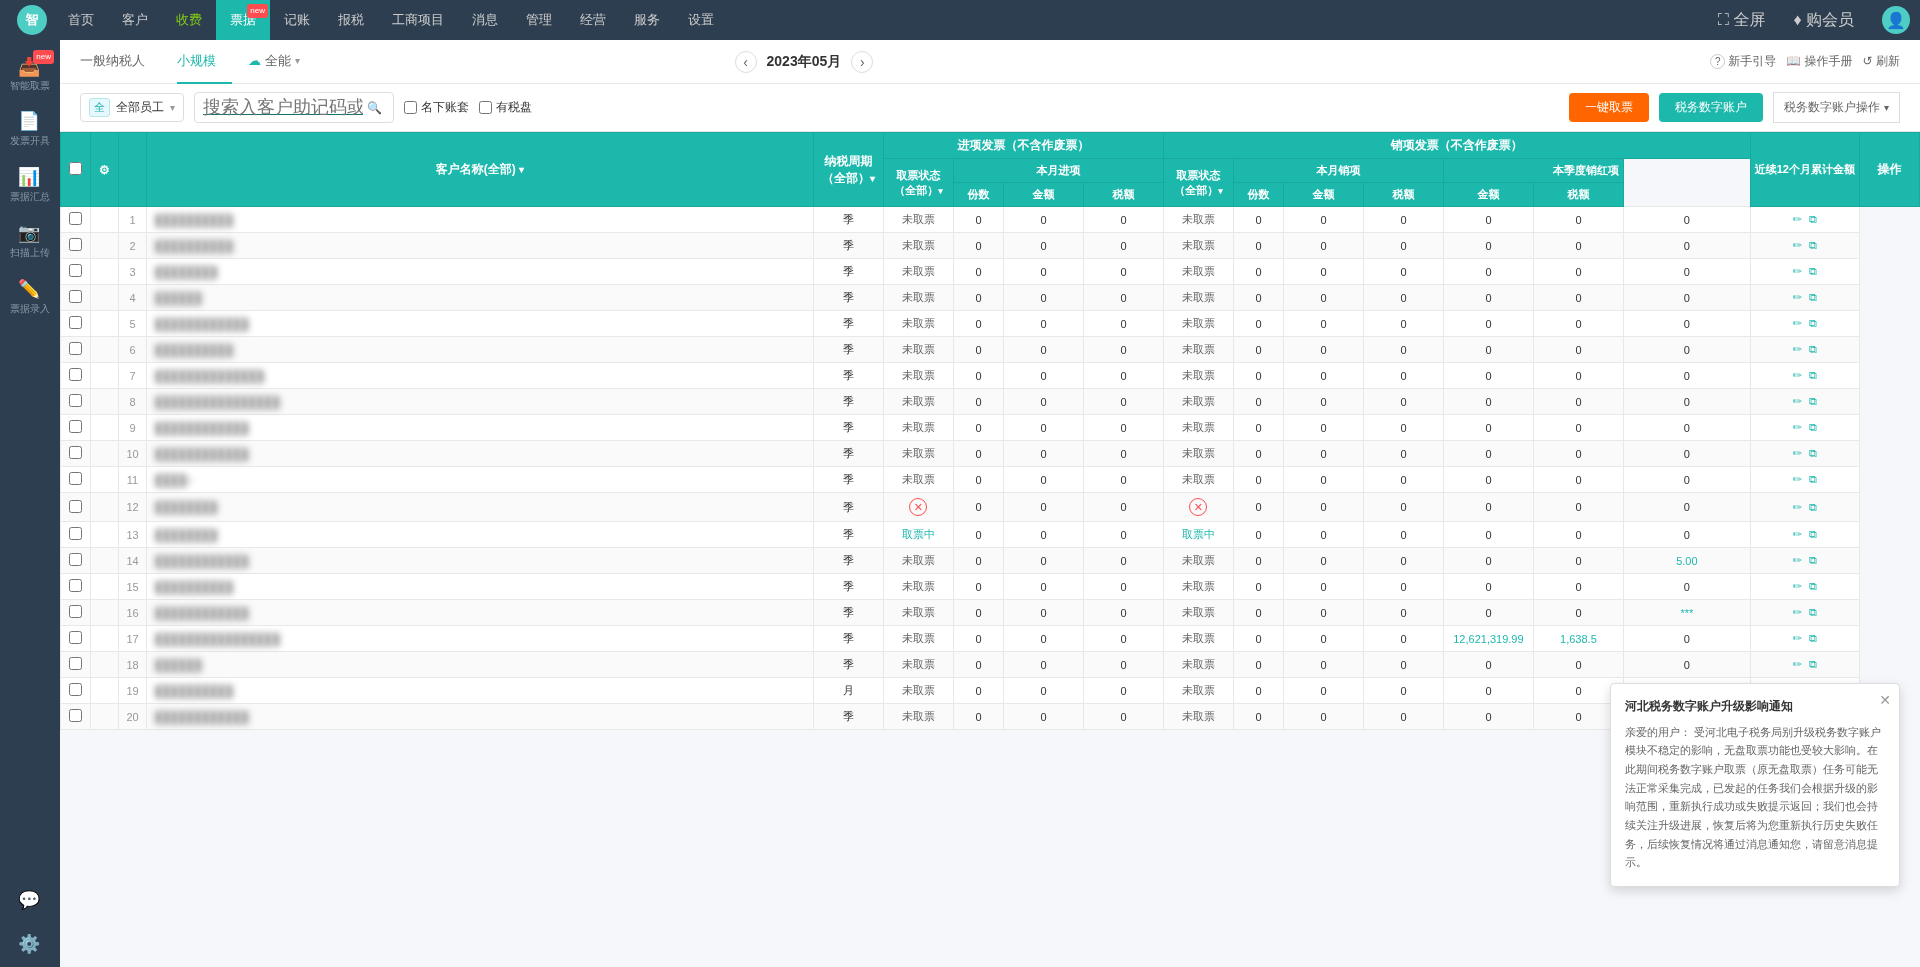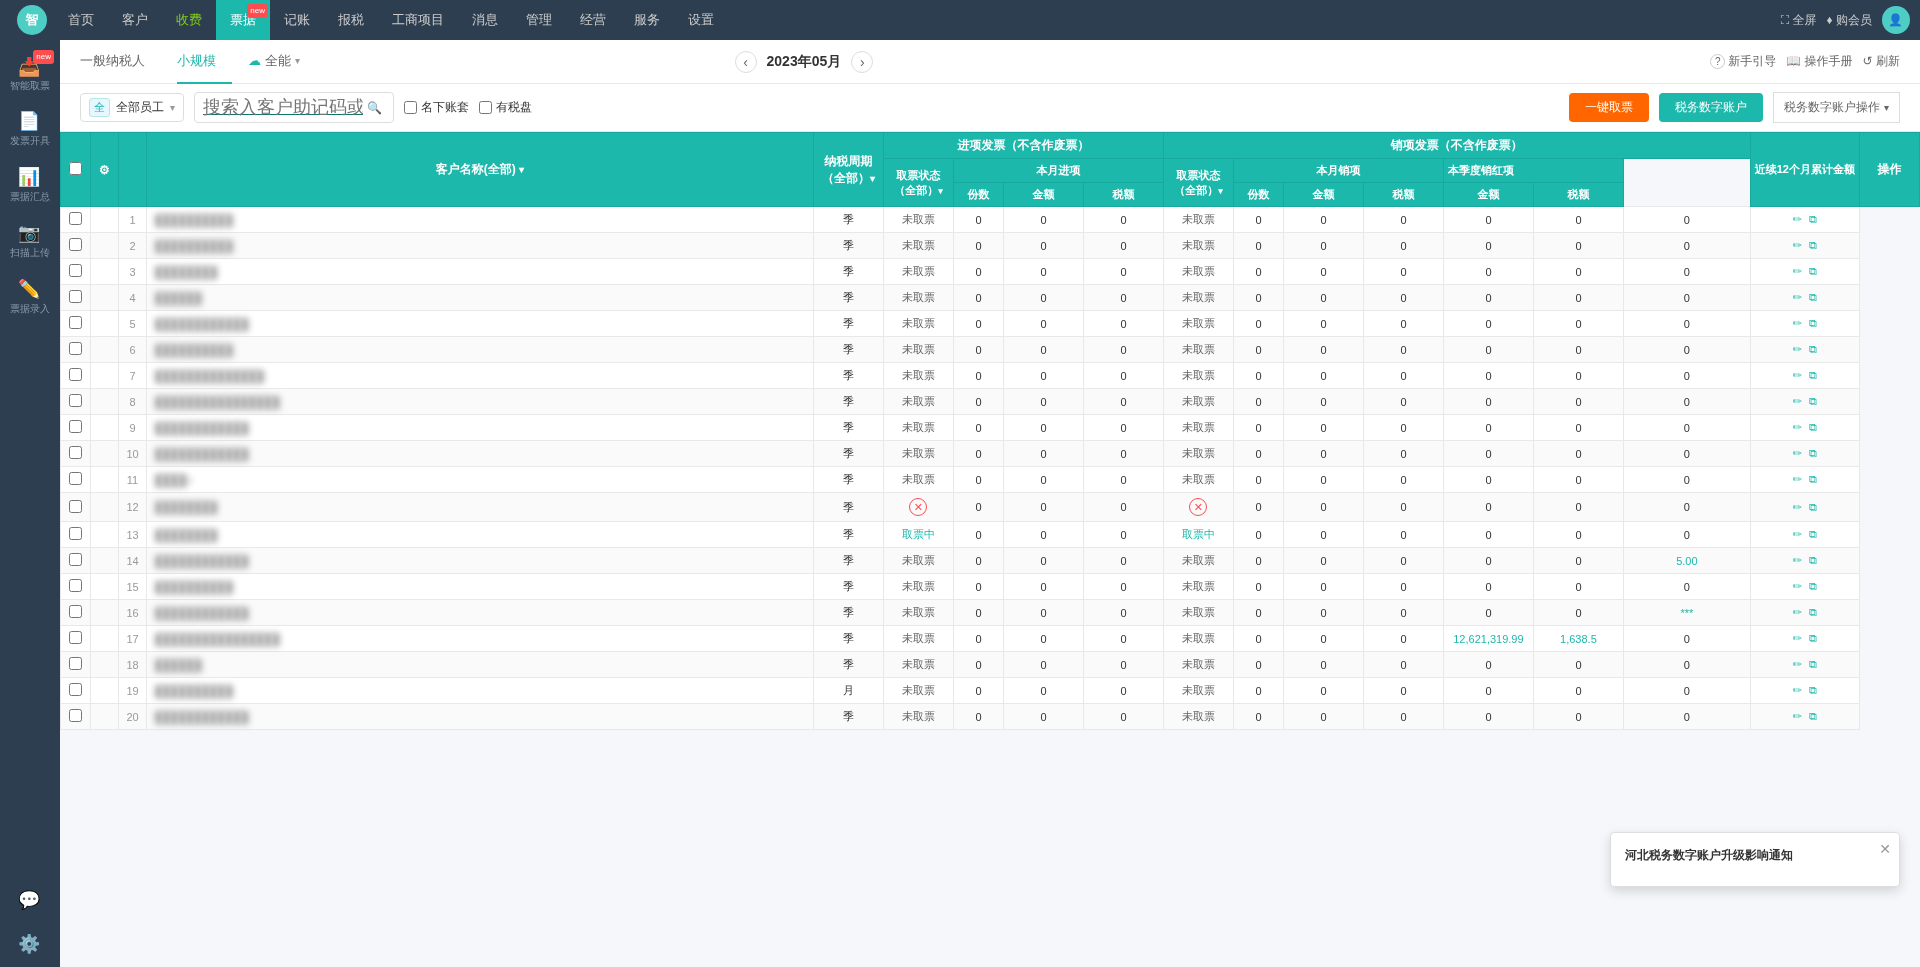--- a/index.html
+++ b/index.html
@@ -22,21 +22,21 @@
     </div>
     <div style="color:#ccc; padding:0 14px; height:40px; display:flex; align-items:center; cursor:pointer; font-size:13px;">记账</div>
     <div style="color:#ccc; padding:0 14px; height:40px; display:flex; align-items:center; cursor:pointer; font-size:13px;">报税</div>
     <div style="color:#ccc; padding:0 14px; height:40px; display:flex; align-items:center; cursor:pointer; font-size:13px;">工商项目</div>
     <div style="color:#ccc; padding:0 14px; height:40px; display:flex; align-items:center; cursor:pointer; font-size:13px;">消息</div>
     <div style="color:#ccc; padding:0 14px; height:40px; display:flex; align-items:center; cursor:pointer; font-size:13px;">管理</div>
     <div style="color:#ccc; padding:0 14px; height:40px; display:flex; align-items:center; cursor:pointer; font-size:13px;">经营</div>
     <div style="color:#ccc; padding:0 14px; height:40px; display:flex; align-items:center; cursor:pointer; font-size:13px;">服务</div>
     <div style="color:#ccc; padding:0 14px; height:40px; display:flex; align-items:center; cursor:pointer; font-size:13px;">设置</div>
   </div>
-  <div style="display:flex; align-items:center; gap:10px; color:#ccc; font-size:12px;justify-content:space-between;">
+  <div style="display:flex; align-items:center; gap:28px; color:#ccc; font-size:16px;justify-content:space-between;">
     <span style="cursor:pointer; display:flex; align-items:center; gap:3px;">⛶ 全屏</span>
     <span style="cursor:pointer; display:flex; align-items:center; gap:3px;">♦ 购会员</span>
     <div style="width:28px; height:28px; background:#4ecdc4; border-radius:50%; display:flex; align-items:center; justify-content:center; color:white; cursor:pointer;">👤</div>
   </div>
 </div>
 
 <div style="display:flex; height:927px;">
 
   <div style="width:60px; background:#2d3e50; display:flex; flex-direction:column; align-items:center; padding-top:8px; gap:2px; flex-shrink:0;">
     <div style="width:56px; display:flex; flex-direction:column; align-items:center; padding:8px 2px; color:#8899aa; cursor:pointer; border-radius:4px; font-size:10px; gap:2px; position:relative;">
@@ -130,21 +130,21 @@
             <th colspan="7" style="background:#1db8ac; color:white; padding:4px; border:1px solid #17a99e; text-align:center;">销项发票（不含作废票）</th>
             <th rowspan="3" style="background:#1db8ac; color:white; padding:4px; border:1px solid #17a99e; width:100px; white-space:nowrap; font-size:11px;">近续12个月累计金额</th>
             <th rowspan="3" style="background:#1db8ac; color:white; padding:4px; border:1px solid #17a99e; width:60px;">操作</th>
           </tr>
 
           <tr>
             <th rowspan="2" style="background:#1db8ac; color:white; padding:4px; border:1px solid #17a99e; width:70px; white-space:nowrap; font-size:11px;">取票状态<br>（全部）<span style="font-size:9px;">▾</span></th>
             <th colspan="3" style="background:#1db8ac; color:white; padding:4px; border:1px solid #17a99e; text-align:center; font-size:11px;">本月进项</th>
             <th rowspan="2" style="background:#1db8ac; color:white; padding:4px; border:1px solid #17a99e; width:70px; white-space:nowrap; font-size:11px;">取票状态<br>（全部）<span style="font-size:9px;">▾</span></th>
             <th colspan="3" style="background:#1db8ac; color:white; padding:4px; border:1px solid #17a99e; text-align:center; font-size:11px;">本月销项</th>
-            <th colspan="2" style="background:#1db8ac; color:white; padding:4px; border:1px solid #17a99e; text-align:left; font-size:11px;">本季度销红项</th>
+            <th colspan="2" style="background:#1db8ac; color:white; padding:4px; border:1px solid #17a99e; text-align:right; font-size:11px;">本季度销红项</th>
           </tr>
 
           <tr>
             <th style="background:#1db8ac; color:white; padding:4px; border:1px solid #17a99e; width:50px; font-size:11px;">份数</th>
             <th style="background:#1db8ac; color:white; padding:4px; border:1px solid #17a99e; width:80px; font-size:11px;">金额</th>
             <th style="background:#1db8ac; color:white; padding:4px; border:1px solid #17a99e; width:80px; font-size:11px;">税额</th>
             <th style="background:#1db8ac; color:white; padding:4px; border:1px solid #17a99e; width:50px; font-size:11px;">份数</th>
             <th style="background:#1db8ac; color:white; padding:4px; border:1px solid #17a99e; width:80px; font-size:11px;">金额</th>
             <th style="background:#1db8ac; color:white; padding:4px; border:1px solid #17a99e; width:80px; font-size:11px;">税额</th>
             <th style="background:#1db8ac; color:white; padding:4px; border:1px solid #17a99e; width:90px; font-size:11px;">金额</th>
@@ -595,13 +595,15 @@
           </tbody>
       </table>
     </div>
 
   </div>
 </div>
 
 <div style="position:fixed; right:20px; bottom:80px; width:290px; background:white; border:1px solid #ddd; border-radius:4px; box-shadow:0 4px 12px rgba(0,0,0,0.15); padding:14px; font-size:11px; color:#333; z-index:100;">
   <div style="position:absolute; right:8px; top:8px; cursor:pointer; color:#999; font-size:14px;">✕</div>
   <div style="font-weight:bold; margin-bottom:8px; color:#333; font-size:12px;">河北税务数字账户升级影响通知</div>
+  <p style="line-height:1.7; color:#666; font-size:11px; max-height:160px; overflow-y:auto;">亲爱的用户：
+受河北电子税务局别升级税务数字账户模块不稳定的影响，无盘取票功能也受较大影响。在此期间税务数字账户取票（原无盘取票）任务可能无法正常采集完成，已发起的任务我们会根据升级的影响范围，重新执行成功或失败提示返回；我们也会持续关注升级进展，恢复后将为您重新执行历史失败任务，后续恢复情况将通过消息通知您，请留意消息提示。</p>
 </div>
 
 </body></html>

